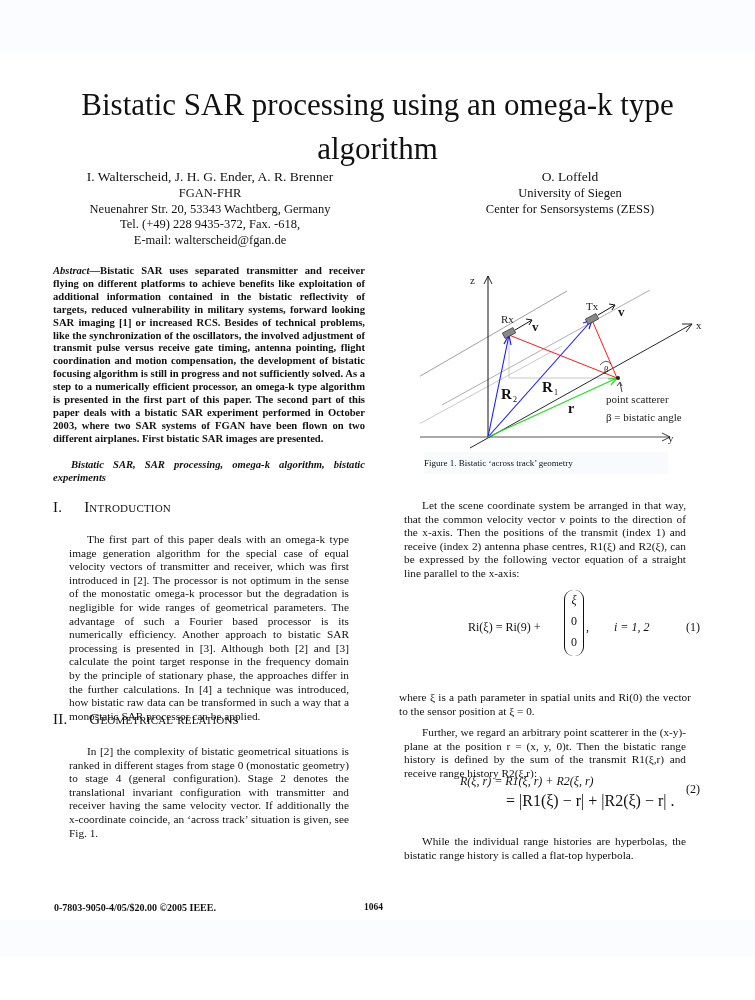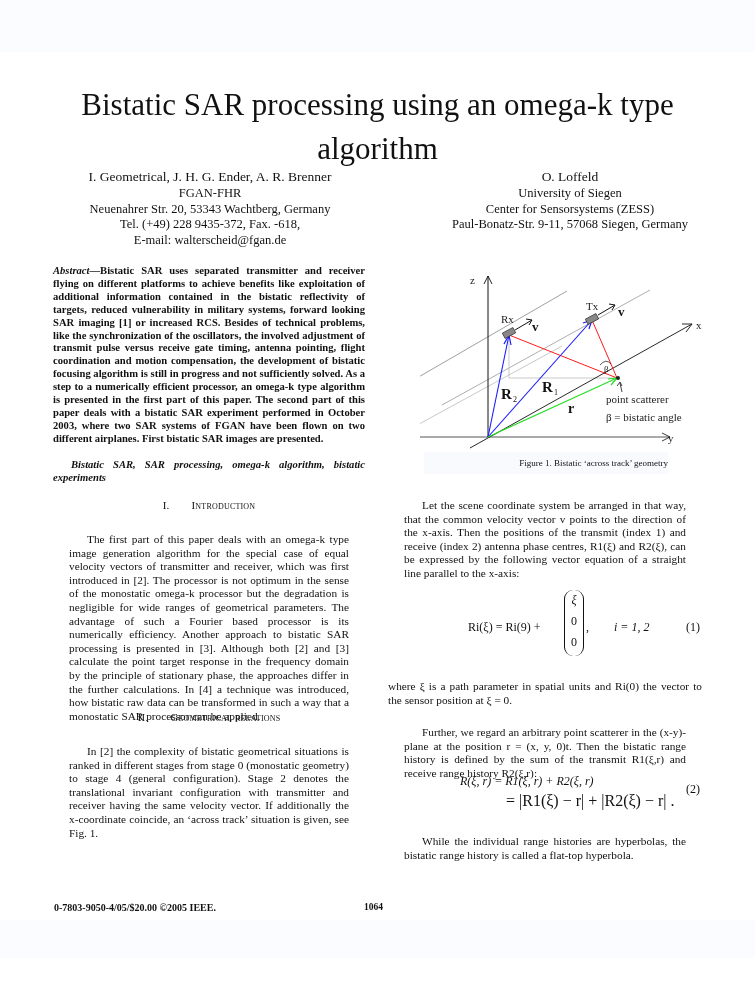--- a/index.html
+++ b/index.html
@@ -17,64 +17,63 @@
   .authors { position:absolute; top:168px; text-align:center; font-size:12.5px; line-height:15.5px; }
   .authors .name { font-size:13.5px; line-height:18px; }
   .auth-left { left:40px; width:340px; }
   .auth-right { left:400px; width:340px; }
   .col { position:absolute; font-size:11.3px; line-height:13.6px; text-align:justify; }
   .col-left { left:53px; width:312px; }
   .col-right { left:388px; width:314px; }
   .abstract { top:265px; font-weight:bold; font-size:10.6px; line-height:12.9px; }
   .abstract i { font-weight:bold; }
   .keywords { top:459px; font-weight:bold; font-style:italic; font-size:10.6px; line-height:12.9px; text-indent:18px; }
-  .section-head { position:absolute; text-align:center; font-size:11px; letter-spacing:0.2px; }
+  .section-head { position:absolute; text-align:left; font-size:15px; letter-spacing:0.2px; }
   .section-head .num { margin-right:22px; }
   .sc { font-variant:small-caps; }
   p.body { margin:16px; text-indent:18px; }
   .intro { top:517px; }
   .geo { top:729px; }
   .fig {
     position:absolute; left:420px; top:262px; width:320px; height:196px;
   }
   .fig-caption {
     position:absolute; left:424px; top:452px; width:244px; height:22px;
-    background:#f8fafd; font-size:9px; line-height:22px; text-align:right;
+    background:#f8fafd; font-size:9px; line-height:22px; text-align:left;
   }
   .r-para1 { top:483px; }
   .eq1 { position:absolute; left:388px; top:588px; width:314px; height:84px; }
   .r-para2 { top:680px; }
   .eq2 { position:absolute; left:388px; top:760px; width:314px; height:56px; }
   .r-para4 { top:819px; }
   .footer-left { position:absolute; left:54px; top:902px; font-size:10px; font-weight:bold; font-family:"Liberation Serif", serif; }
   .footer-right { position:absolute; left:364px; top:902px; font-size:9.5px; font-weight:bold; }
   .math { font-family:"Liberation Serif", serif; }
   .it { font-style:italic; }
 </style>
 </head>
 <body>
 
 <div class="band-top"></div>
 <div class="band-bottom"></div>
 
 <h1 class="title">Bistatic SAR processing using an omega-k type algorithm</h1>
 
 <div class="authors auth-left">
-  <div class="name">I. Geometrical, J. H. G. Ender, A. R. Brenner</div>
+  <div class="name">I. Walterscheid, J. H. G. Ender, A. R. Brenner</div>
   <div>FGAN-FHR</div>
   <div>Neuenahrer Str. 20, 53343 Wachtberg, Germany</div>
   <div>Tel. (+49) 228 9435-372, Fax. -618,</div>
   <div>E-mail: walterscheid@fgan.de</div>
 </div>
 
 <div class="authors auth-right">
   <div class="name">O. Loffeld</div>
   <div>University of Siegen</div>
   <div>Center for Sensorsystems (ZESS)</div>
-  <div>Paul-Bonatz-Str. 9-11, 57068 Siegen, Germany</div>
 </div>
 
 <div class="col col-left abstract"><i>Abstract</i><span>—Bistatic SAR uses separated transmitter and receiver flying on different platforms to achieve benefits like exploitation of additional information contained in the bistatic reflectivity of targets, reduced vulnerability in military systems, forward looking SAR imaging [1] or increased RCS. Besides of technical problems, like the synchronization of the oscillators, the involved adjustment of transmit pulse versus receive gate timing, antenna pointing, flight coordination and motion compensation, the development of bistatic focusing algorithm is still in progress and not sufficiently solved. As a step to a numerically efficient processor, an omega-k type algorithm is presented in the first part of this paper. The second part of this paper deals with a bistatic SAR experiment performed in October 2003, where two SAR systems of FGAN have been flown on two different airplanes. First bistatic SAR images are presented.</span></div>
 
 <div class="col col-left keywords">Bistatic SAR, SAR processing, omega-k algorithm, bistatic experiments</div>
 
 <div class="section-head" style="left:53px; top:499px; width:312px;">
   <span class="num">I.</span><span class="sc">Introduction</span>
 </div>
 <div class="col col-left intro">
@@ -161,21 +160,21 @@
     <div class="it">ξ</div>
     <div>0</div>
     <div>0</div>
   </div>
   <div style="position:absolute; left:198px; top:32px; font-size:12px;">,</div>
   <div style="position:absolute; left:226px; top:32px; font-size:12px;" class="math it">i = 1, 2</div>
   <div style="position:absolute; right:2px; top:32px; font-size:12px;">(1)</div>
 </div>
 
 <div class="col col-right r-para2">
-  <p style="margin:0;">where ξ is a path parameter in spatial units and Ri(0) the vector to the sensor position at ξ = 0.</p>
+  <p style="margin:11px;">where ξ is a path parameter in spatial units and Ri(0) the vector to the sensor position at ξ = 0.</p>
 </div>
 
 <div class="col col-right" style="top:710px;">
   <p class="body">Further, we regard an arbitrary point scatterer in the (x-y)-plane at the position r = (x, y, 0)t. Then the bistatic range history is defined by the sum of the transmit R1(ξ,r) and receive range history R2(ξ,r):</p>
 </div>
 
 <div class="eq2">
   <div style="position:absolute; left:72px; top:14px; font-size:12px;" class="math it">R(ξ, r) = R1(ξ, r) + R2(ξ, r)</div>
   <div style="position:absolute; left:118px; top:32px; font-size:16px;" class="math">= |R1(ξ) − r| + |R2(ξ) − r| .</div>
   <div style="position:absolute; right:2px; top:22px; font-size:12px;">(2)</div>

